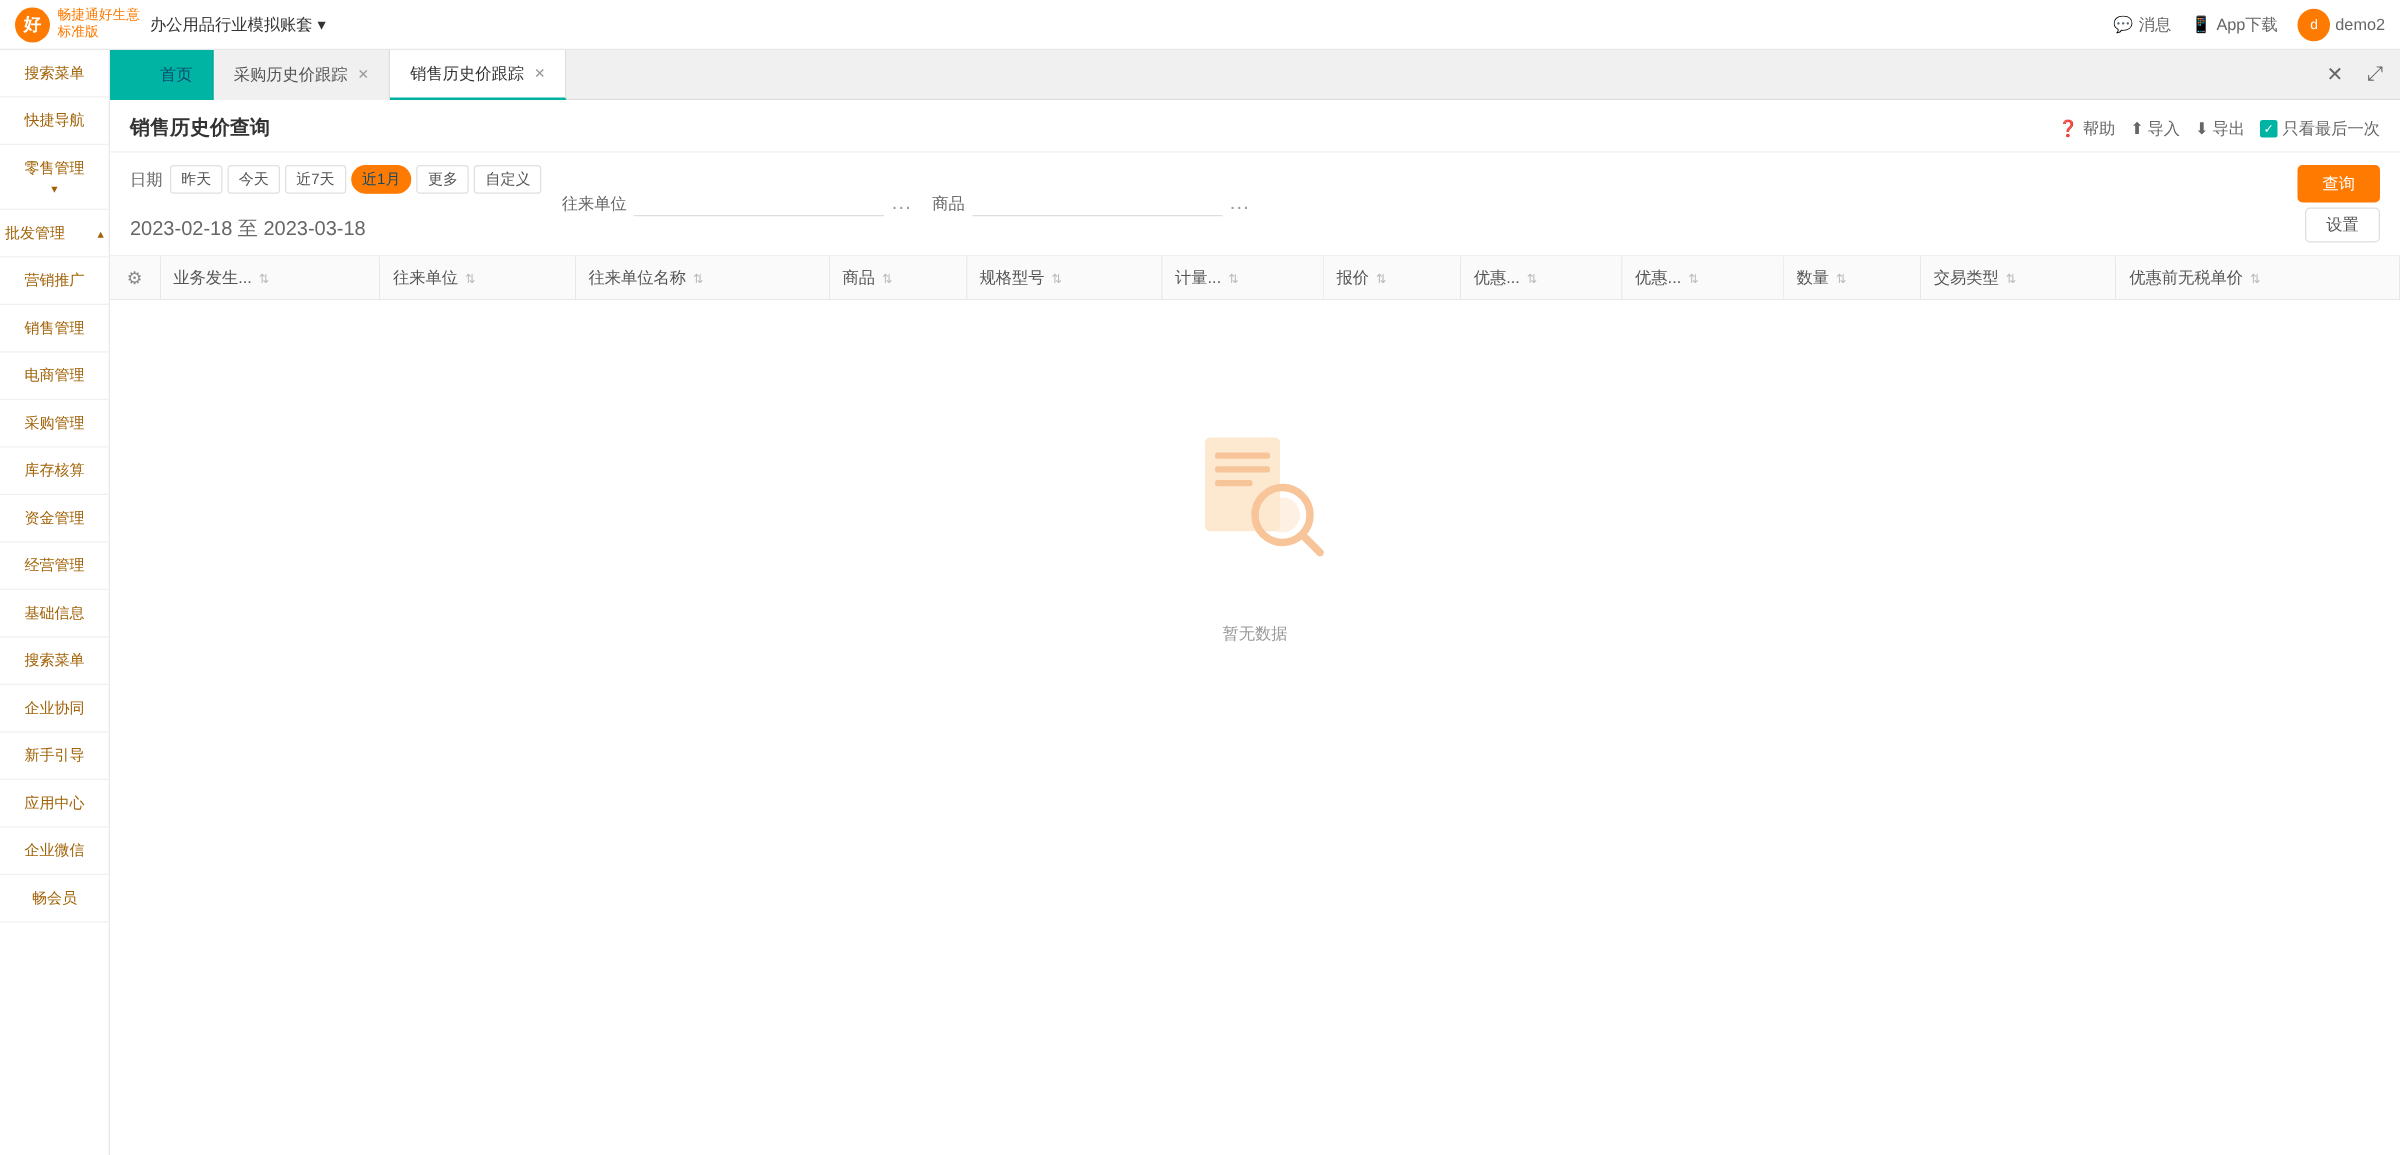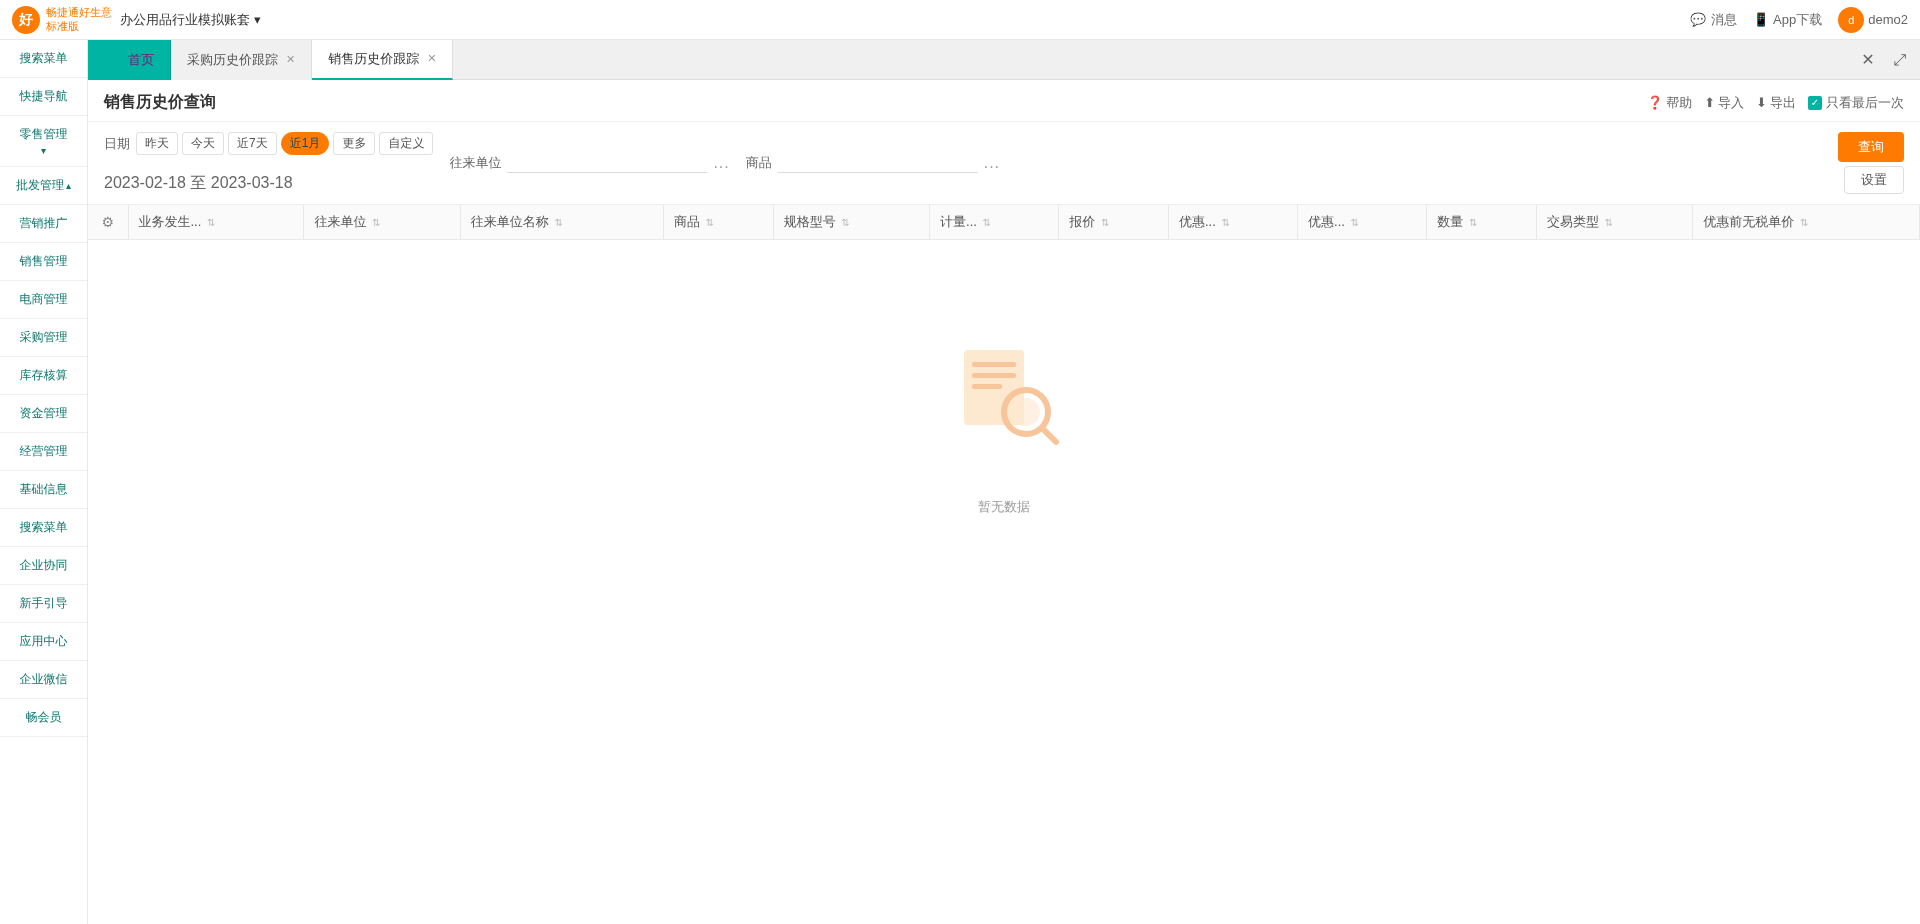--- a/index.html
+++ b/index.html
@@ -14,31 +14,31 @@
     .company-selector { display: flex; align-items: center; gap: 4px; font-size: 13px; color: #333; cursor: pointer; }
     .topbar-right { display: flex; align-items: center; gap: 16px; color: #666; font-size: 13px; }
     .topbar-right-item { display: flex; align-items: center; gap: 4px; cursor: pointer; }
     .avatar { width: 26px; height: 26px; border-radius: 50%; background: #ff7a00; display: flex; align-items: center; justify-content: center; color: white; font-size: 11px; }
 
     
     .main-layout { display: flex; flex: 1; overflow: hidden; }
 
     
     .sidebar { width: 88px; background: #fff; border-right: 1px solid #e8e8e8; display: flex; flex-direction: column; overflow-y: auto; flex-shrink: 0; }
-    .sidebar-item { padding: 10px 4px; text-align: center; cursor: pointer; color: #0f766e; font-size: 12px; border-bottom: 1px solid #f0f0f0; display: flex; flex-direction: column; align-items: center; gap: 2px; }
+    .sidebar-item { padding: 10px 4px; text-align: center; cursor: pointer; color: #a16207; font-size: 12px; border-bottom: 1px solid #f0f0f0; display: flex; flex-direction: column; align-items: center; gap: 2px; }
     .sidebar-arrow { font-size: 10px; }
 
     
     .content-area { flex: 1; display: flex; flex-direction: column; overflow: hidden; }
 
     
     .tabbar { height: 40px; background: #f0f0f0; display: flex; align-items: center; padding: 0 0; border-bottom: 1px solid #ddd; flex-shrink: 0; position: relative; }
     .tab { height: 40px; padding: 0 16px; display: flex; align-items: center; gap: 6px; cursor: pointer; font-size: 13px; color: #555; border-right: 1px solid #ddd; background: #f0f0f0; white-space: nowrap; }
     .tab.active { background: #fff; color: #333; border-bottom: 2px solid #00b0a0; }
-    .tab-home { background: #00b4a4; color: #701a75; border-right: 1px solid #00a094; padding-left: 40px; }
+    .tab-home { background: #00b4a4; color: #0c4a6e; border-right: 1px solid #00a094; padding-left: 40px; }
     .tab-close { font-size: 11px; color: #999; cursor: pointer; margin-left: 2px; }
     .tabbar-actions { margin-left: auto; display: flex; align-items: center; gap: 8px; padding-right: 8px; }
     .tabbar-btn { width: 24px; height: 24px; display: flex; align-items: center; justify-content: center; cursor: pointer; color: #666; font-size: 16px; }
 
     
     .page-content { flex: 1; background: #fff; overflow: auto; padding: 0; }
 
     
     .page-header { padding: 12px 16px 8px; border-bottom: 1px solid #f0f0f0; display: flex; align-items: center; justify-content: space-between; }
     .page-title { font-size: 16px; font-weight: bold; color: #333; }
@@ -115,21 +115,21 @@
     <div class="sidebar-item">
       <span>搜索菜单</span>
     </div>
     <div class="sidebar-item">
       <span>快捷导航</span>
     </div>
     <div class="sidebar-item" style="flex-direction:column;justify-content:center;">
       <span>零售管理</span>
       <span class="sidebar-arrow">▾</span>
     </div>
-    <div class="sidebar-item" style="flex-direction:row;justify-content:center;">
+    <div class="sidebar-item" style="flex-direction:row;justify-content:space-between;">
       <span>批发管理</span>
       <span class="sidebar-arrow">▴</span>
     </div>
     <div class="sidebar-item" style="padding-left:0;padding-right:0;">
       <span>营销推广</span>
     </div>
     <div class="sidebar-item">
       <span>销售管理</span>
     </div>
     <div class="sidebar-item">

